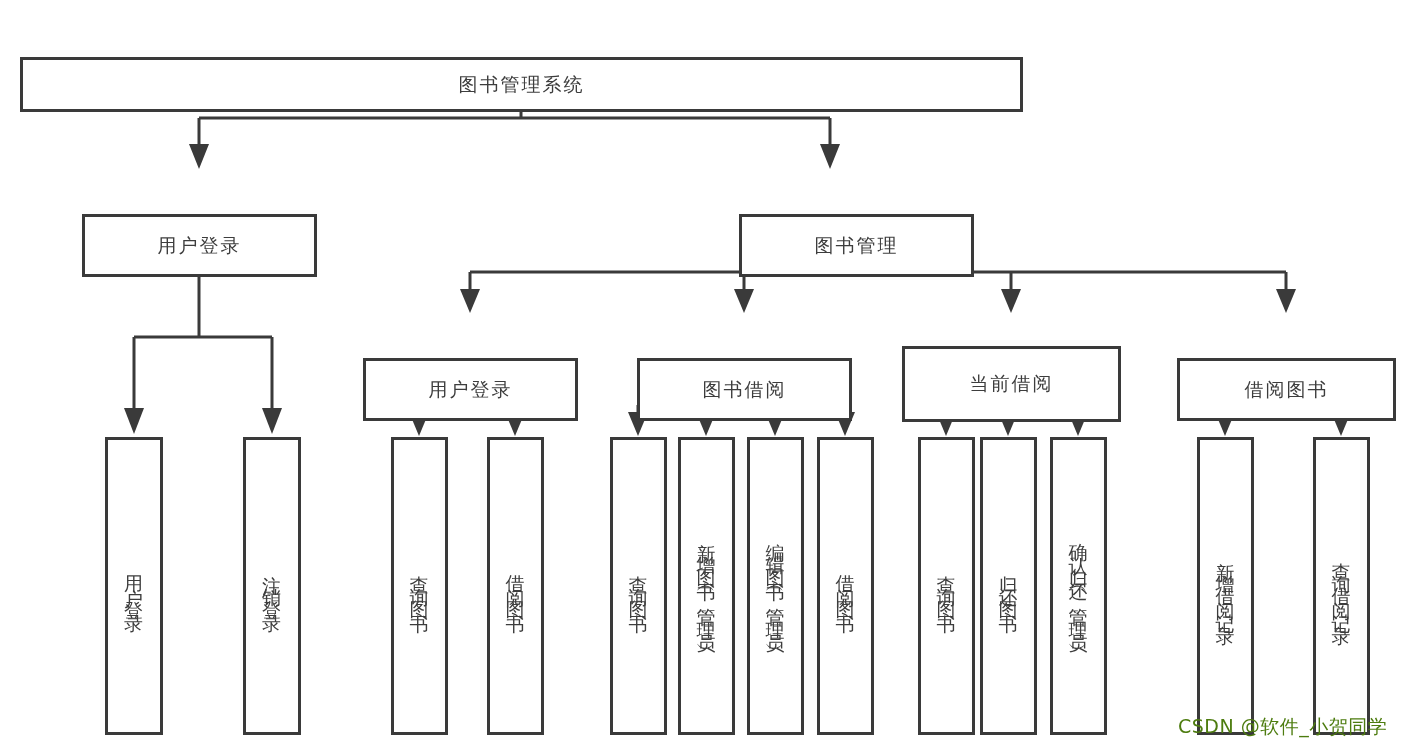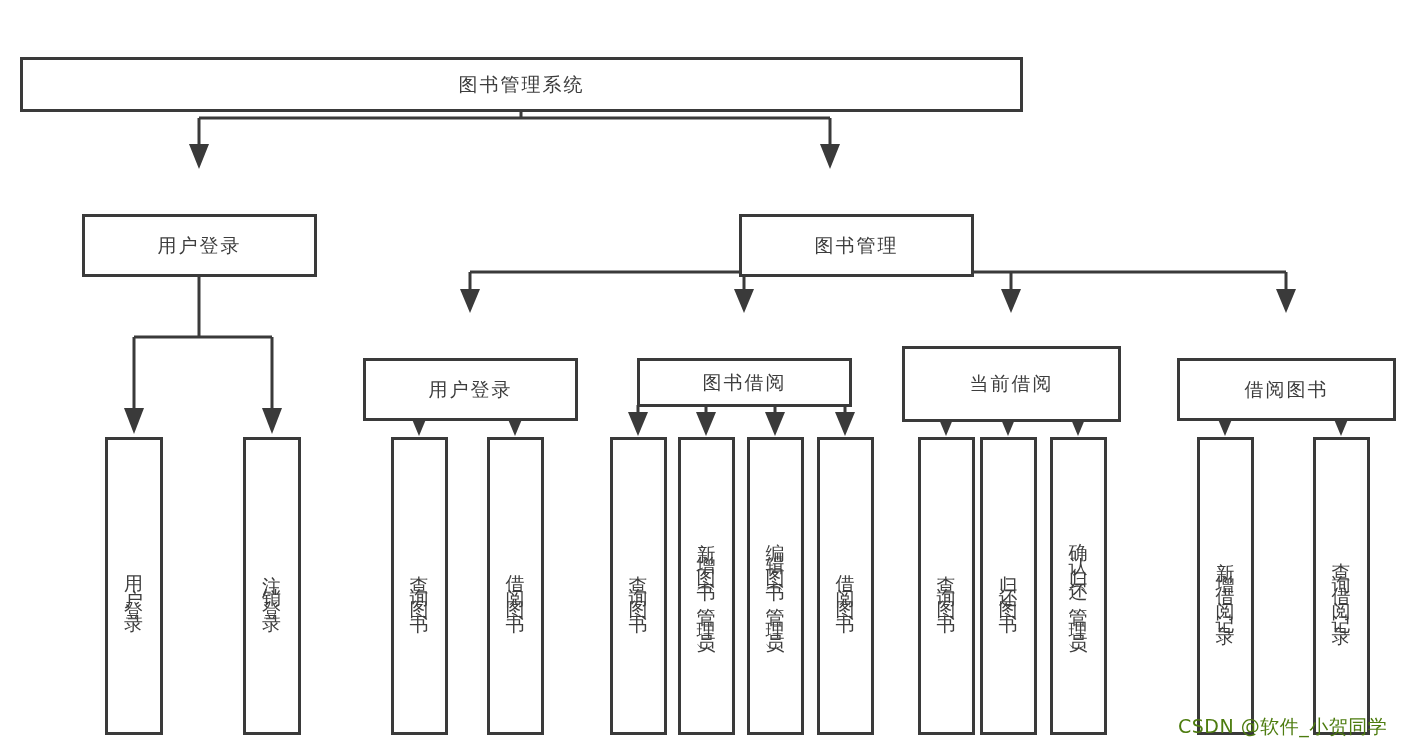--- a/index.html
+++ b/index.html
@@ -103,21 +103,21 @@
       <polygon points="1331,412 1351,412 1341,436"></polygon>
     </g>
   </svg>
 
   <div class="node h" style="left:20px; top:13px; width:1003px; height:55px;">图书管理系统</div>
 
   <div class="node h" style="left:82px; top:170px; width:235px; height:63px;">用户登录</div>
   <div class="node h" style="left:739px; top:170px; width:235px; height:63px;">图书管理</div>
 
   <div class="node h" style="left:363px; top:314px; width:215px; height:63px;">用户登录</div>
-  <div class="node h" style="left:637px; top:314px; width:215px; height:49px;">图书借阅</div>
+  <div class="node h" style="left:637px; top:314px; width:215px; height:63px;">图书借阅</div>
   <div class="node h" style="left:902px; top:302px; width:219px; height:76px;">当前借阅</div>
   <div class="node h" style="left:1177px; top:314px; width:219px; height:63px;">借阅图书</div>
 
   <div class="node v" style="left:105px; top:437px; width:58px; height:298px;">
     <span class="vtext">用户登录</span>
   </div>
   <div class="node v" style="left:243px; top:437px; width:58px; height:298px;">
     <span class="vtext">注销登录</span>
   </div>
 

